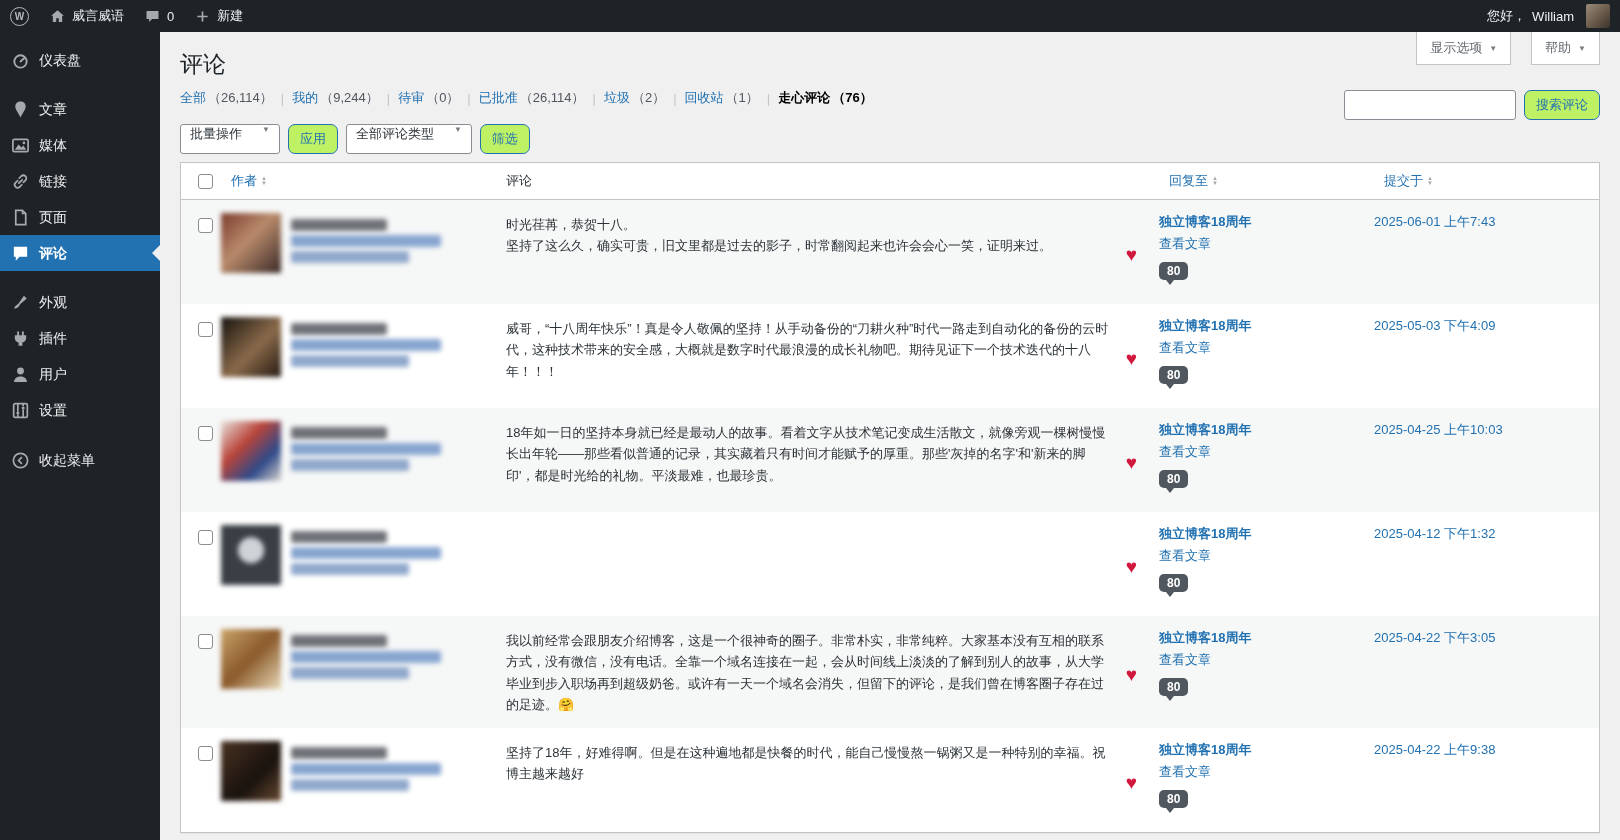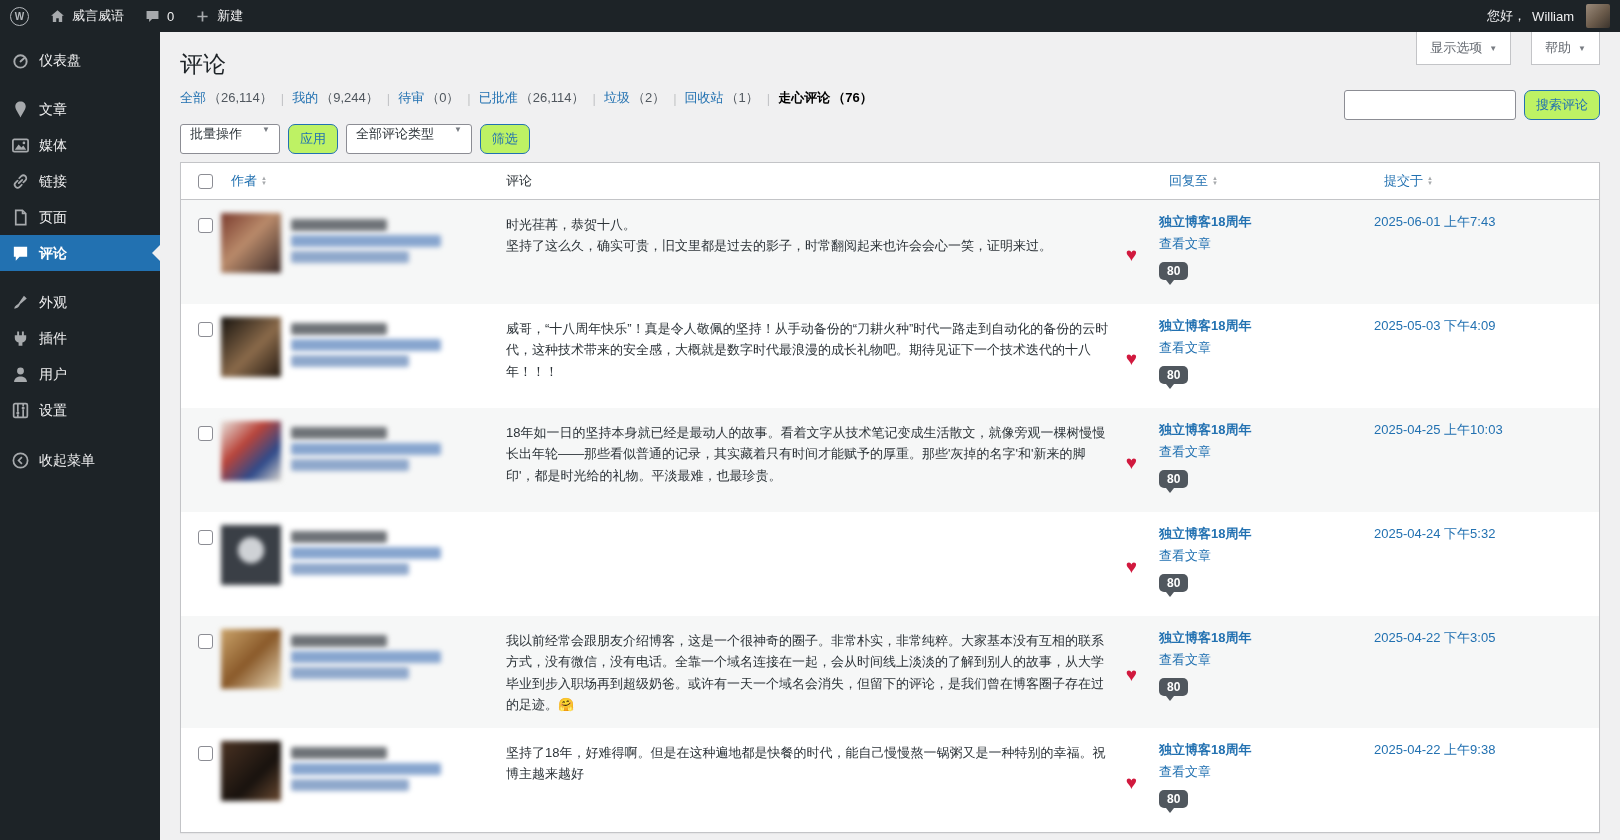--- a/index.html
+++ b/index.html
@@ -449,21 +449,21 @@
     </div>
     <div class="c-comment comment-cell">
       <span class="heart">♥</span>
     </div>
     <div class="c-resp resp-cell">
       <a class="post-link">独立博客18周年</a>
       <a class="view-link">查看文章</a>
       <span class="bubble">80</span>
     </div>
     <div class="c-date date-cell">
-      <a class="date-link">2025-04-24 下午5:32</a>
+      <a class="date-link">2025-04-12 下午1:32</a>
     </div>
   </div>
         <div class="t-row">
     <div class="c-cb">
       <input type="checkbox" class="cb" style="">
     </div>
     <div class="c-author author-cell">
       <div class="avatar av4"></div>
       <div class="author-info">
         <div class="bl name"></div>

